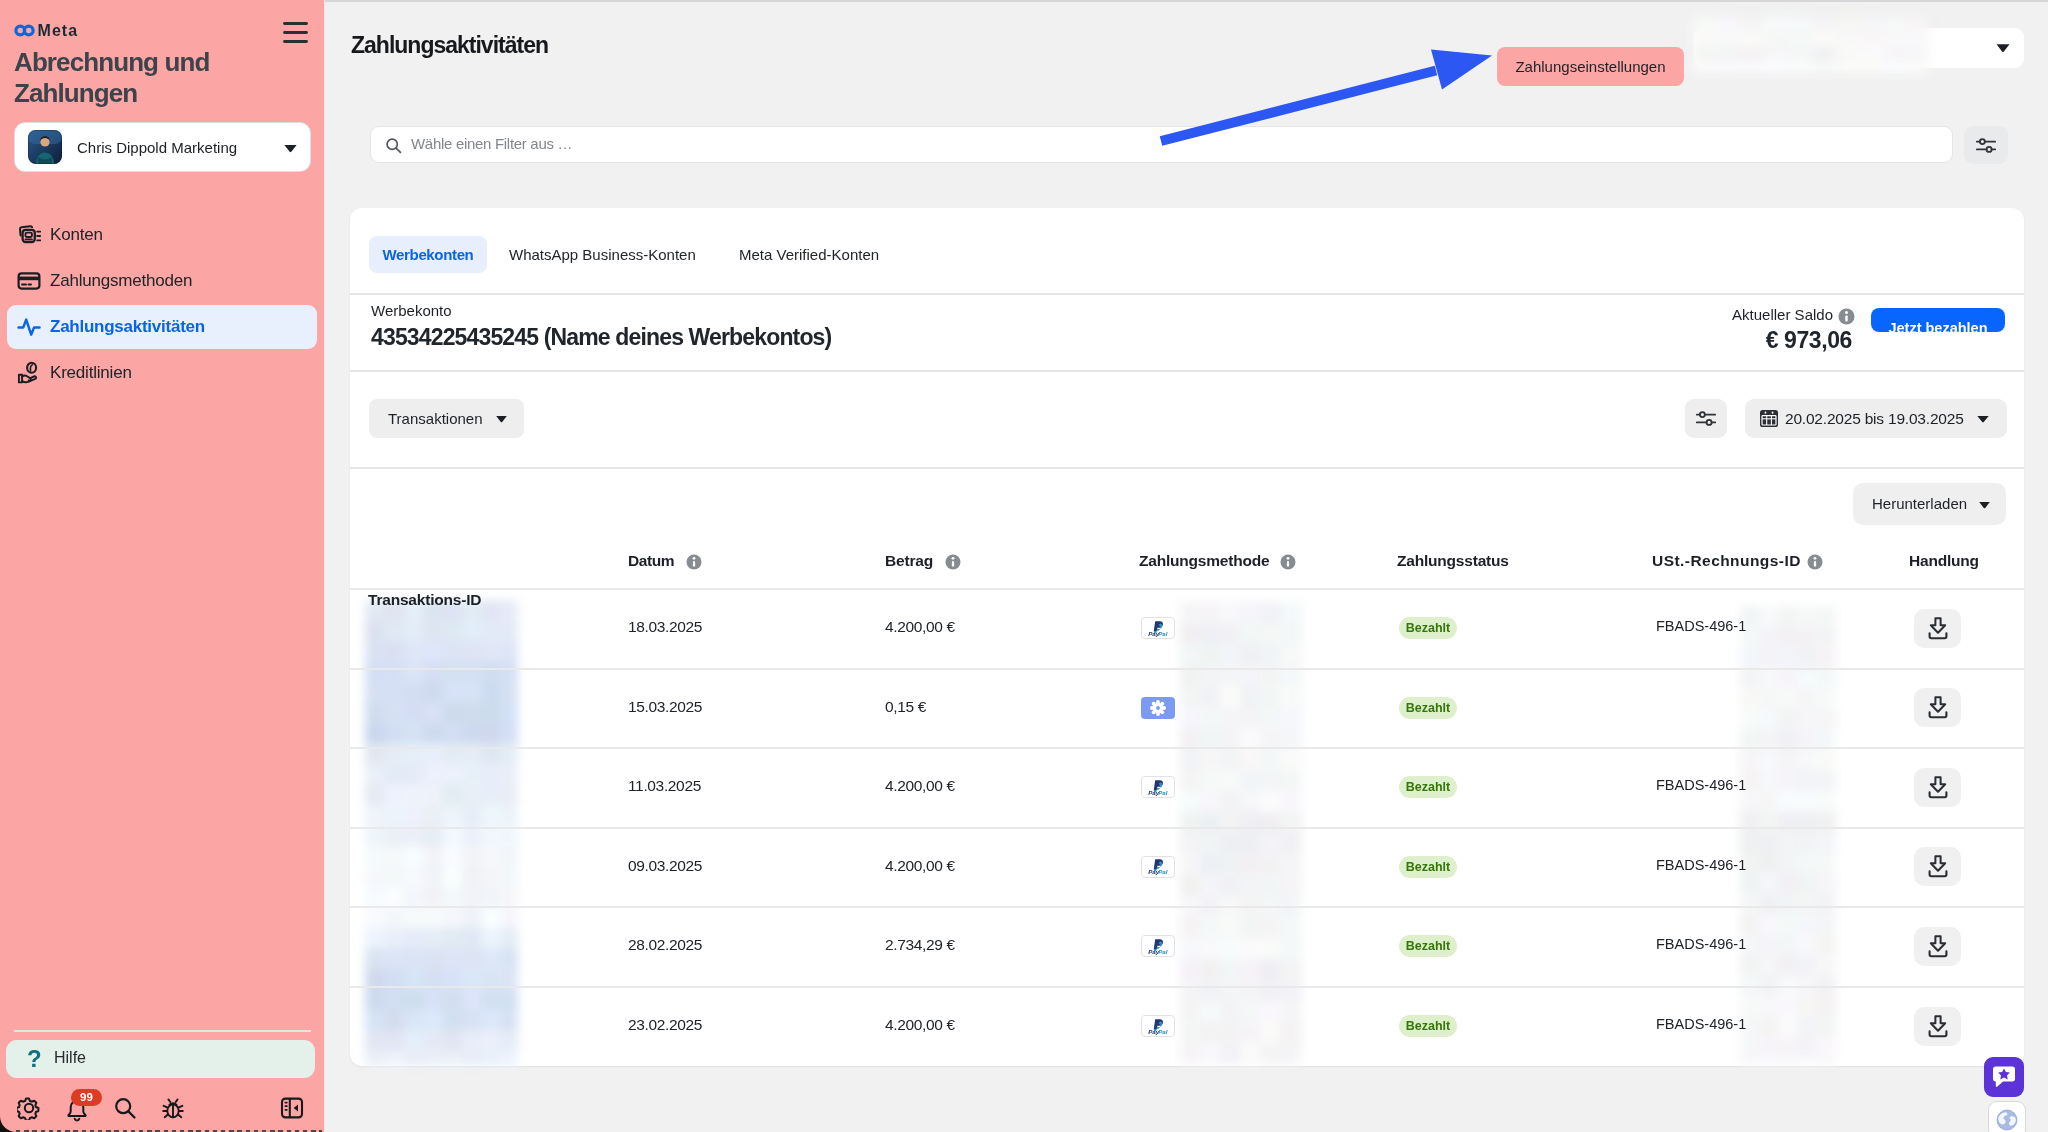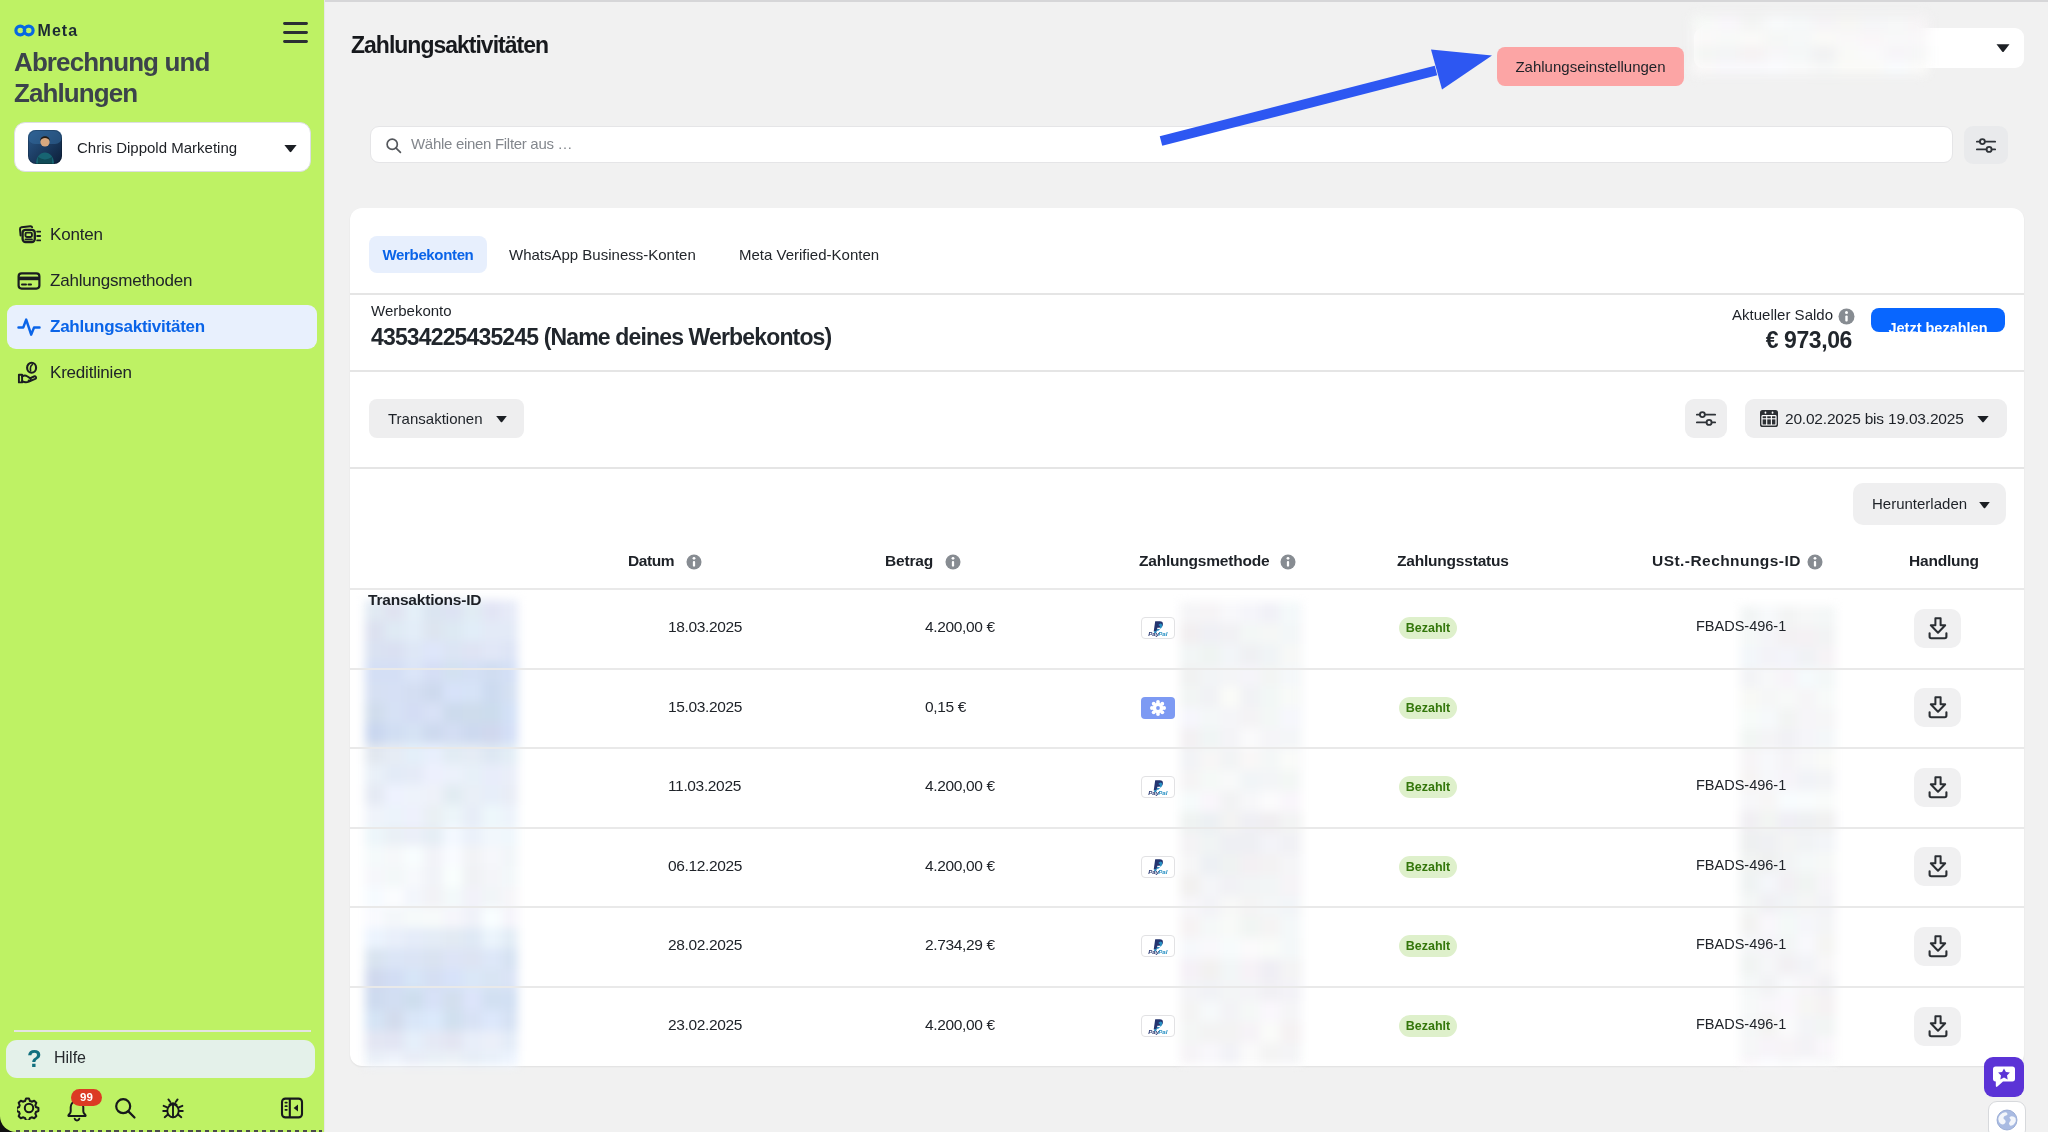--- a/index.html
+++ b/index.html
@@ -1,21 +1,21 @@
 <!DOCTYPE html>
 <html><head>
 <meta charset="utf-8">
 <style>
 * { margin:0; padding:0; box-sizing:border-box; }
 html,body { width:2048px; height:1132px; overflow:hidden; }
 body { font-family:"Liberation Sans", sans-serif; background:#f1f1f1; position:relative; color:#1d2127; -webkit-font-smoothing:antialiased; }
 .abs { position:absolute; }
 .topline { left:0; top:0; width:2048px; height:2px; background:#d6d6d8; }
 
-#sidebar { left:0; top:0; width:325px; height:1132px; background:#bef264; border-right:1px solid #e7e7e7; border-radius:0 0 0 16px; z-index:5; }
+#sidebar { left:0; top:0; width:325px; height:1132px; background:#fca5a5; border-right:1px solid #e7e7e7; border-radius:0 0 0 16px; z-index:5; }
 #corner { left:0; bottom:0; width:22px; height:18px; background:#111; z-index:4; }
 #dashes { left:16px; bottom:0; width:306px; height:2px; z-index:6;
   background:repeating-linear-gradient(90deg,#4a4a4a 0 4.4px,rgba(0,0,0,0) 4.4px 8.2px); }
 .h1side { left:14px; top:47px; font-size:26px; font-weight:bold; letter-spacing:-0.9px; line-height:31px; color:#3c434b; }
 #profile { left:14px; top:122px; width:297px; height:50px; border:1.5px solid #dcdee3; border-radius:11px; background:#fff; }
 #profile .nm { position:absolute; left:62px; top:16px; font-size:15px; color:#1c1f24; }
 .nav { left:7px; width:310px; height:44px; border-radius:9px; }
 .nav .ic { position:absolute; left:10px; top:10px; width:24px; height:24px; }
 .nav .tx { position:absolute; left:43px; top:12px; font-size:17px; letter-spacing:-0.2px; color:#202429; }
 .nav.act { background:#e8f0fd; }
@@ -34,21 +34,21 @@
 #filterbar { left:370px; top:126px; width:1583px; height:37px; background:#fff; border:1px solid #e5e5e7; border-radius:9px; }
 #filterbar .ph { position:absolute; left:40px; top:8px; font-size:15px; letter-spacing:-0.3px; color:#83878d; }
 .slidersbtn { width:44px; height:38px; border-radius:9px; background:#e9eaec; }
 
 #card { left:350px; top:208px; width:1674px; height:858px; background:#fff; border-radius:12px; box-shadow:0 1px 2px rgba(0,0,0,.07); }
 .cdiv { position:absolute; left:0; width:1674px; height:1.5px; background:#e5e5e5; }
 #tab1 { position:absolute; left:19px; top:28px; width:118px; height:37px; background:#e7effd; border-radius:8px; color:#0a64e8; font-weight:bold; font-size:15px; letter-spacing:-0.35px; text-align:center; line-height:37px; }
 .tab { position:absolute; top:28px; font-size:15px; color:#22262b; line-height:37px; }
 .rowline { position:absolute; left:0; width:1674px; height:1.5px; background:#e9e9e9; }
 .hdr { position:absolute; top:344px; font-size:15.5px; font-weight:bold; letter-spacing:-0.2px; color:#1d2127; }
-.cell { position:absolute; font-size:15.5px; color:#20242a;margin-left:40px; }
+.cell { position:absolute; font-size:15.5px; color:#20242a; }
 .paid { position:absolute; left:1049px; width:58px; height:22px; background:#def0cb; border-radius:11px; color:#33760a; font-weight:bold; font-size:12.5px; text-align:center; line-height:22px; }
 .dlbtn { position:absolute; left:1564px; width:47px; height:39px; background:#f0f0f1; border-radius:10px; }
 .pmbox { position:absolute; left:791px; width:34px; height:22px; border-radius:4px; }
 
 .mos { position:absolute; filter:blur(5px); }
 
 #fab { left:1984px; top:1057px; width:40px; height:40px; background:#5b33d6; border-radius:9px; z-index:8; }
 #globe { left:1988px; top:1101px; width:38px; height:38px; background:#fff; border:1.5px solid #d7d9dc; border-radius:9px; z-index:8; }
 svg { display:block; }
 </style>
@@ -874,21 +874,21 @@
 </svg>
     </div>
 <div class="paid" style="top:568px;">Bezahlt</div>
 <div class="cell" style="left:1306px;top:569px;font-size:14.5px;">FBADS-496-1</div>
 <div class="dlbtn" style="top:559.5px;">
 <svg width="22" height="24" viewBox="0 0 22 24" style="margin:8px 0 0 12.5px;">
 <path d="M8.4 1.2 h5.2 v7 h4.6 l-7.2 7.6 l-7.2 -7.6 h4.6 z" fill="none" stroke="#2a2e33" stroke-width="2" stroke-linejoin="round"></path>
 <path d="M2.6 16.2 v3.4 q0 1.6 1.6 1.6 h13.6 q1.6 0 1.6 -1.6 v-3.4" fill="none" stroke="#2a2e33" stroke-width="2.1" stroke-linecap="round"></path>
 </svg>
     </div>
-<div class="cell" style="left:278px;top:648.5px;letter-spacing:-0.35px;">06.12.2025</div>
+<div class="cell" style="left:278px;top:648.5px;letter-spacing:-0.35px;">09.03.2025</div>
 <div class="cell" style="left:535px;top:648.5px;letter-spacing:-0.35px;">4.200,00 €</div>
 <div class="pmbox" style="top:647.5px;background:#fff;border:1px solid #e2e2e4;">
 <svg width="32" height="20" viewBox="0 0 32 20" style="margin:0.5px 0 0 0.5px;">
 <path d="M12.2 2.2 h4.6 q3.4 0 3.1 3.2 q-0.3 3.3 -3.9 3.3 h-1.6 l-0.8 3.9 h-2.9 z" fill="#24346f"></path>
 <path d="M17.3 4.4 q2.3 0.2 1.9 2.6 q-0.4 2.9 -3.6 2.9 h-1.5 l-0.9 4.3 h-2.2 l0.5 -2.1 h1.8 q3.6 0 3.9 -3.3 q0.2 -2.4 -1.9 -2.9 z" fill="#2790c3"></path>
 <text x="5.2" y="17.3" font-family="Liberation Sans" font-style="italic" font-weight="bold" font-size="6.2" fill="#24346f">Pay</text>
 <text x="15.2" y="17.3" font-family="Liberation Sans" font-style="italic" font-weight="bold" font-size="6.2" fill="#2790c3">Pal</text>
 </svg>
     </div>
 <div class="paid" style="top:647.5px;">Bezahlt</div>

